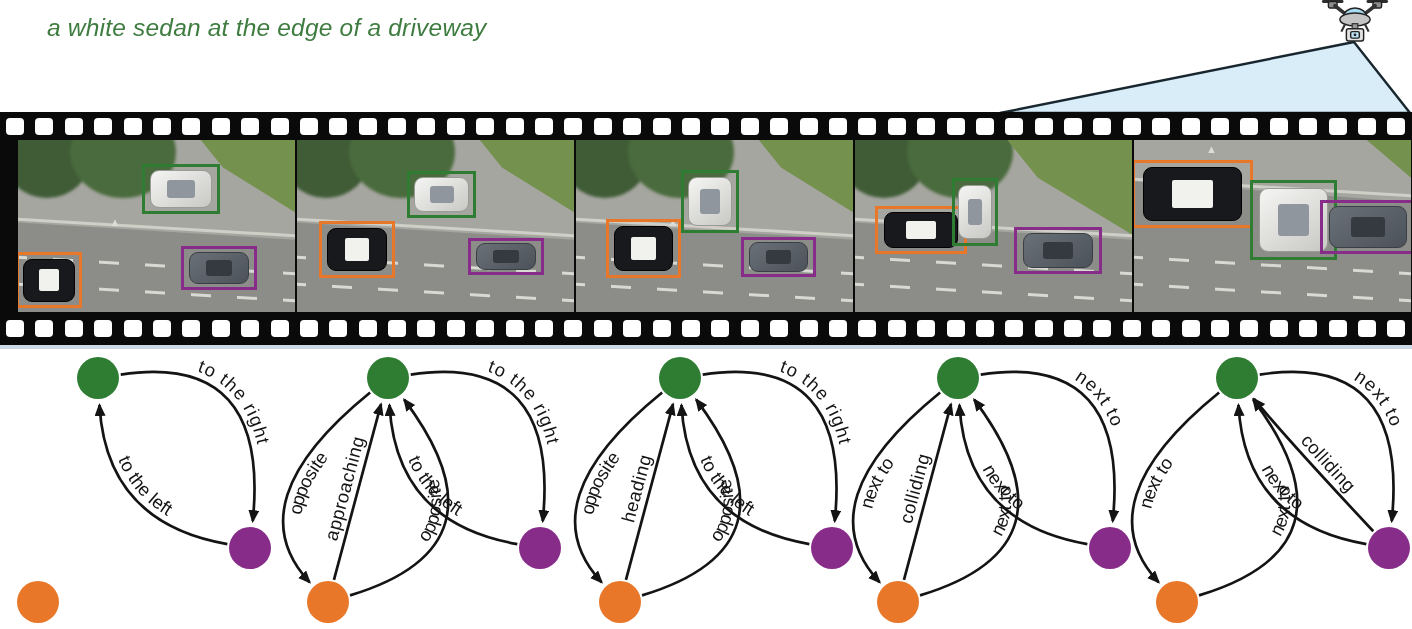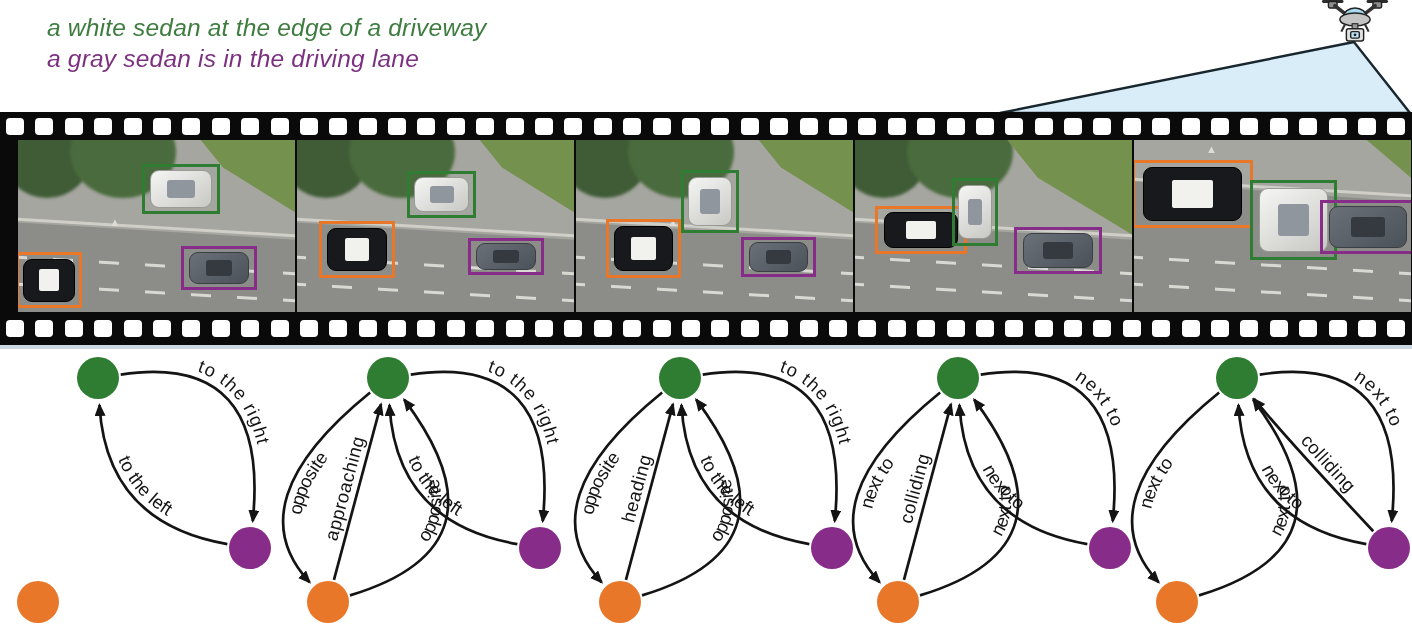--- a/index.html
+++ b/index.html
@@ -41,21 +41,20 @@
   .graphs svg{position:absolute;top:0;overflow:visible;}
   .edge-label{font-family:"Liberation Sans",sans-serif;font-size:18.5px;fill:#141414;letter-spacing:.5px;}
 </style>
 </head>
 <body>
 
 <div class="canvas">
 
   <div class="captions">
     <div style="color: rgb(62, 124, 64); font-style: italic;">a white sedan at the edge of a driveway</div>
-    <div style="color: rgb(124, 49, 128);">a gray sedan is in the driving lane</div>
   </div>
 
   <svg class="cone-svg" width="1412" height="629">
     <polygon points="1354,42 1000,113 1410,113" fill="#d9edf9" stroke="#18262e" stroke-width="2.4"></polygon>
   </svg>
 
   <svg class="drone-svg" width="74" height="46" viewBox="0 0 100 64">
     <rect x="4" y="0" width="30" height="4" rx="2" fill="#2c2c2c"></rect>
     <rect x="66" y="0" width="30" height="4" rx="2" fill="#2c2c2c"></rect>
     <rect x="13" y="2" width="12" height="9" rx="2" fill="#8e8e8e" stroke="#222" stroke-width="2"></rect>

